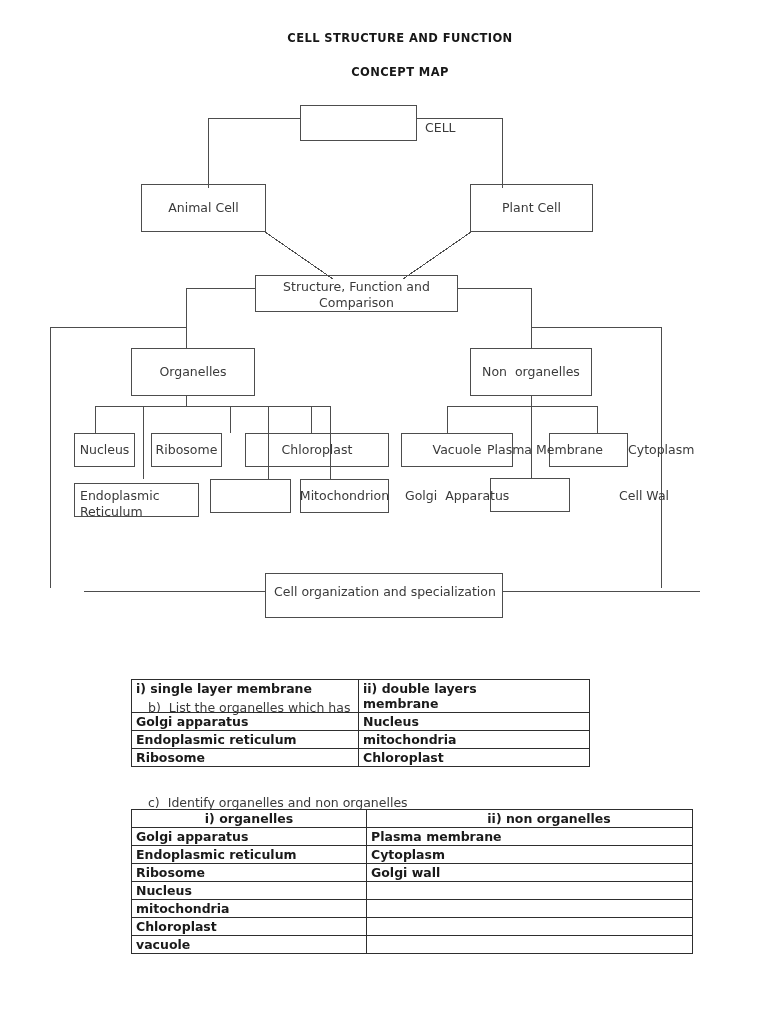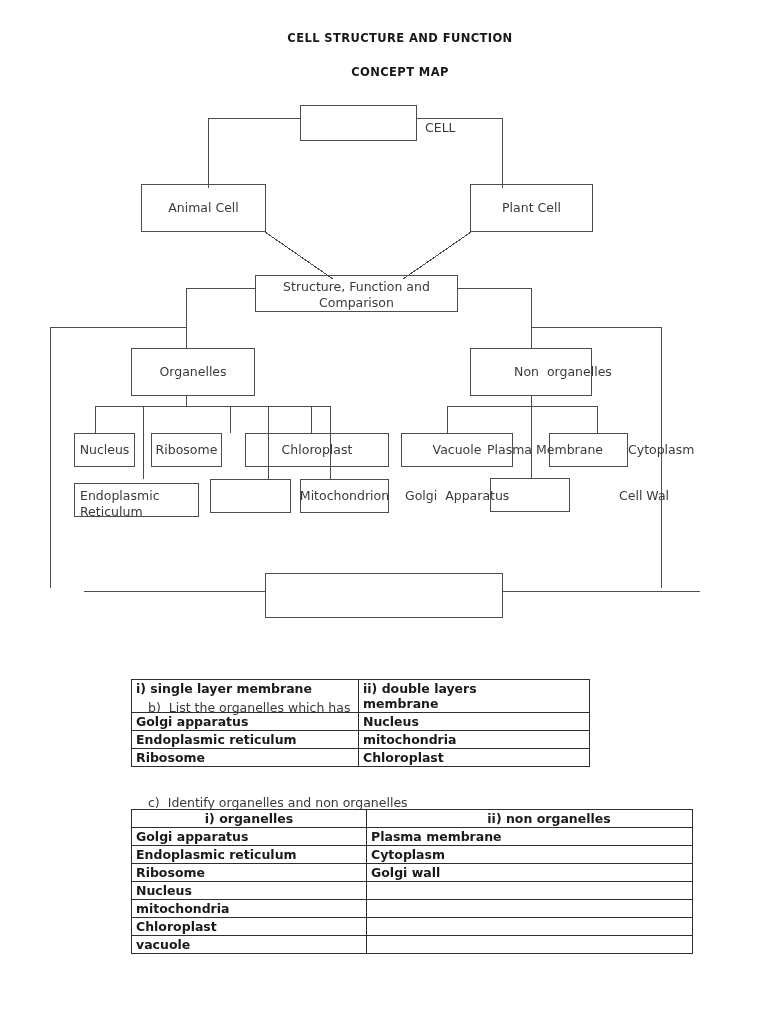--- a/index.html
+++ b/index.html
@@ -149,21 +149,21 @@
   <div class="node-label" style="left:470px; top:200px; width:123px;">Plant Cell</div>
 
   <div class="node" style="left:255px; top:275px; width:203px; height:37px;"></div>
   <div class="node-label" style="left:255px; top:279px; width:203px;">Structure, Function and
 Comparison</div>
 
   <div class="node" style="left:131px; top:348px; width:124px; height:48px;"></div>
   <div class="node-label" style="left:131px; top:364px; width:124px;">Organelles</div>
 
   <div class="node" style="left:470px; top:348px; width:122px; height:48px;"></div>
-  <div class="node-label" style="left:470px; top:364px; width:122px;padding-left:32px;">Non  organelles</div>
+  <div class="node-label" style="left:470px; top:364px; width:122px;">Non  organelles</div>
 
   <div class="node" style="left:74px; top:433px; width:61px; height:34px;"></div>
   <div class="node-label" style="left:74px; top:442px; width:61px;">Nucleus</div>
 
   <div class="node" style="left:151px; top:433px; width:71px; height:34px;"></div>
   <div class="node-label" style="left:151px; top:442px; width:71px;">Ribosome</div>
 
   <div class="node" style="left:245px; top:433px; width:144px; height:34px;"></div>
   <div class="node-label" style="left:245px; top:442px; width:144px;">Chloroplast</div>
 
@@ -183,20 +183,21 @@
 
   <div class="node" style="left:300px; top:479px; width:89px; height:34px;"></div>
   <div class="node-label" style="left:272px; top:488px; width:145px;">Mitochondrion</div>
 
   <div class="node" style="left:490px; top:478px; width:80px; height:34px;"></div>
   <div class="node-label" style="left:405px; top:488px; width:180px; text-align:left;">Golgi  Apparatus</div>
 
   <div class="node-label" style="left:604px; top:488px; width:80px; text-align:center; overflow:hidden;">Cell Wal</div>
 
   <div class="node" style="left:265px; top:573px; width:238px; height:45px;"></div>
+  <div class="node-label" style="left:240px; top:584px; width:290px;">Cell organization and specialization</div>
 </div>
 
 <div class="q-caption" style="left:148px; top:664px;margin-top:36px;">b)  List the organelles which has</div>
 
 <table class="qtable" id="table-b">
   <thead>
     <tr>
       <th style="width:218px;">i) single layer membrane</th>
       <th style="width:222px; white-space:pre-line;">ii) double layers
 membrane</th>

